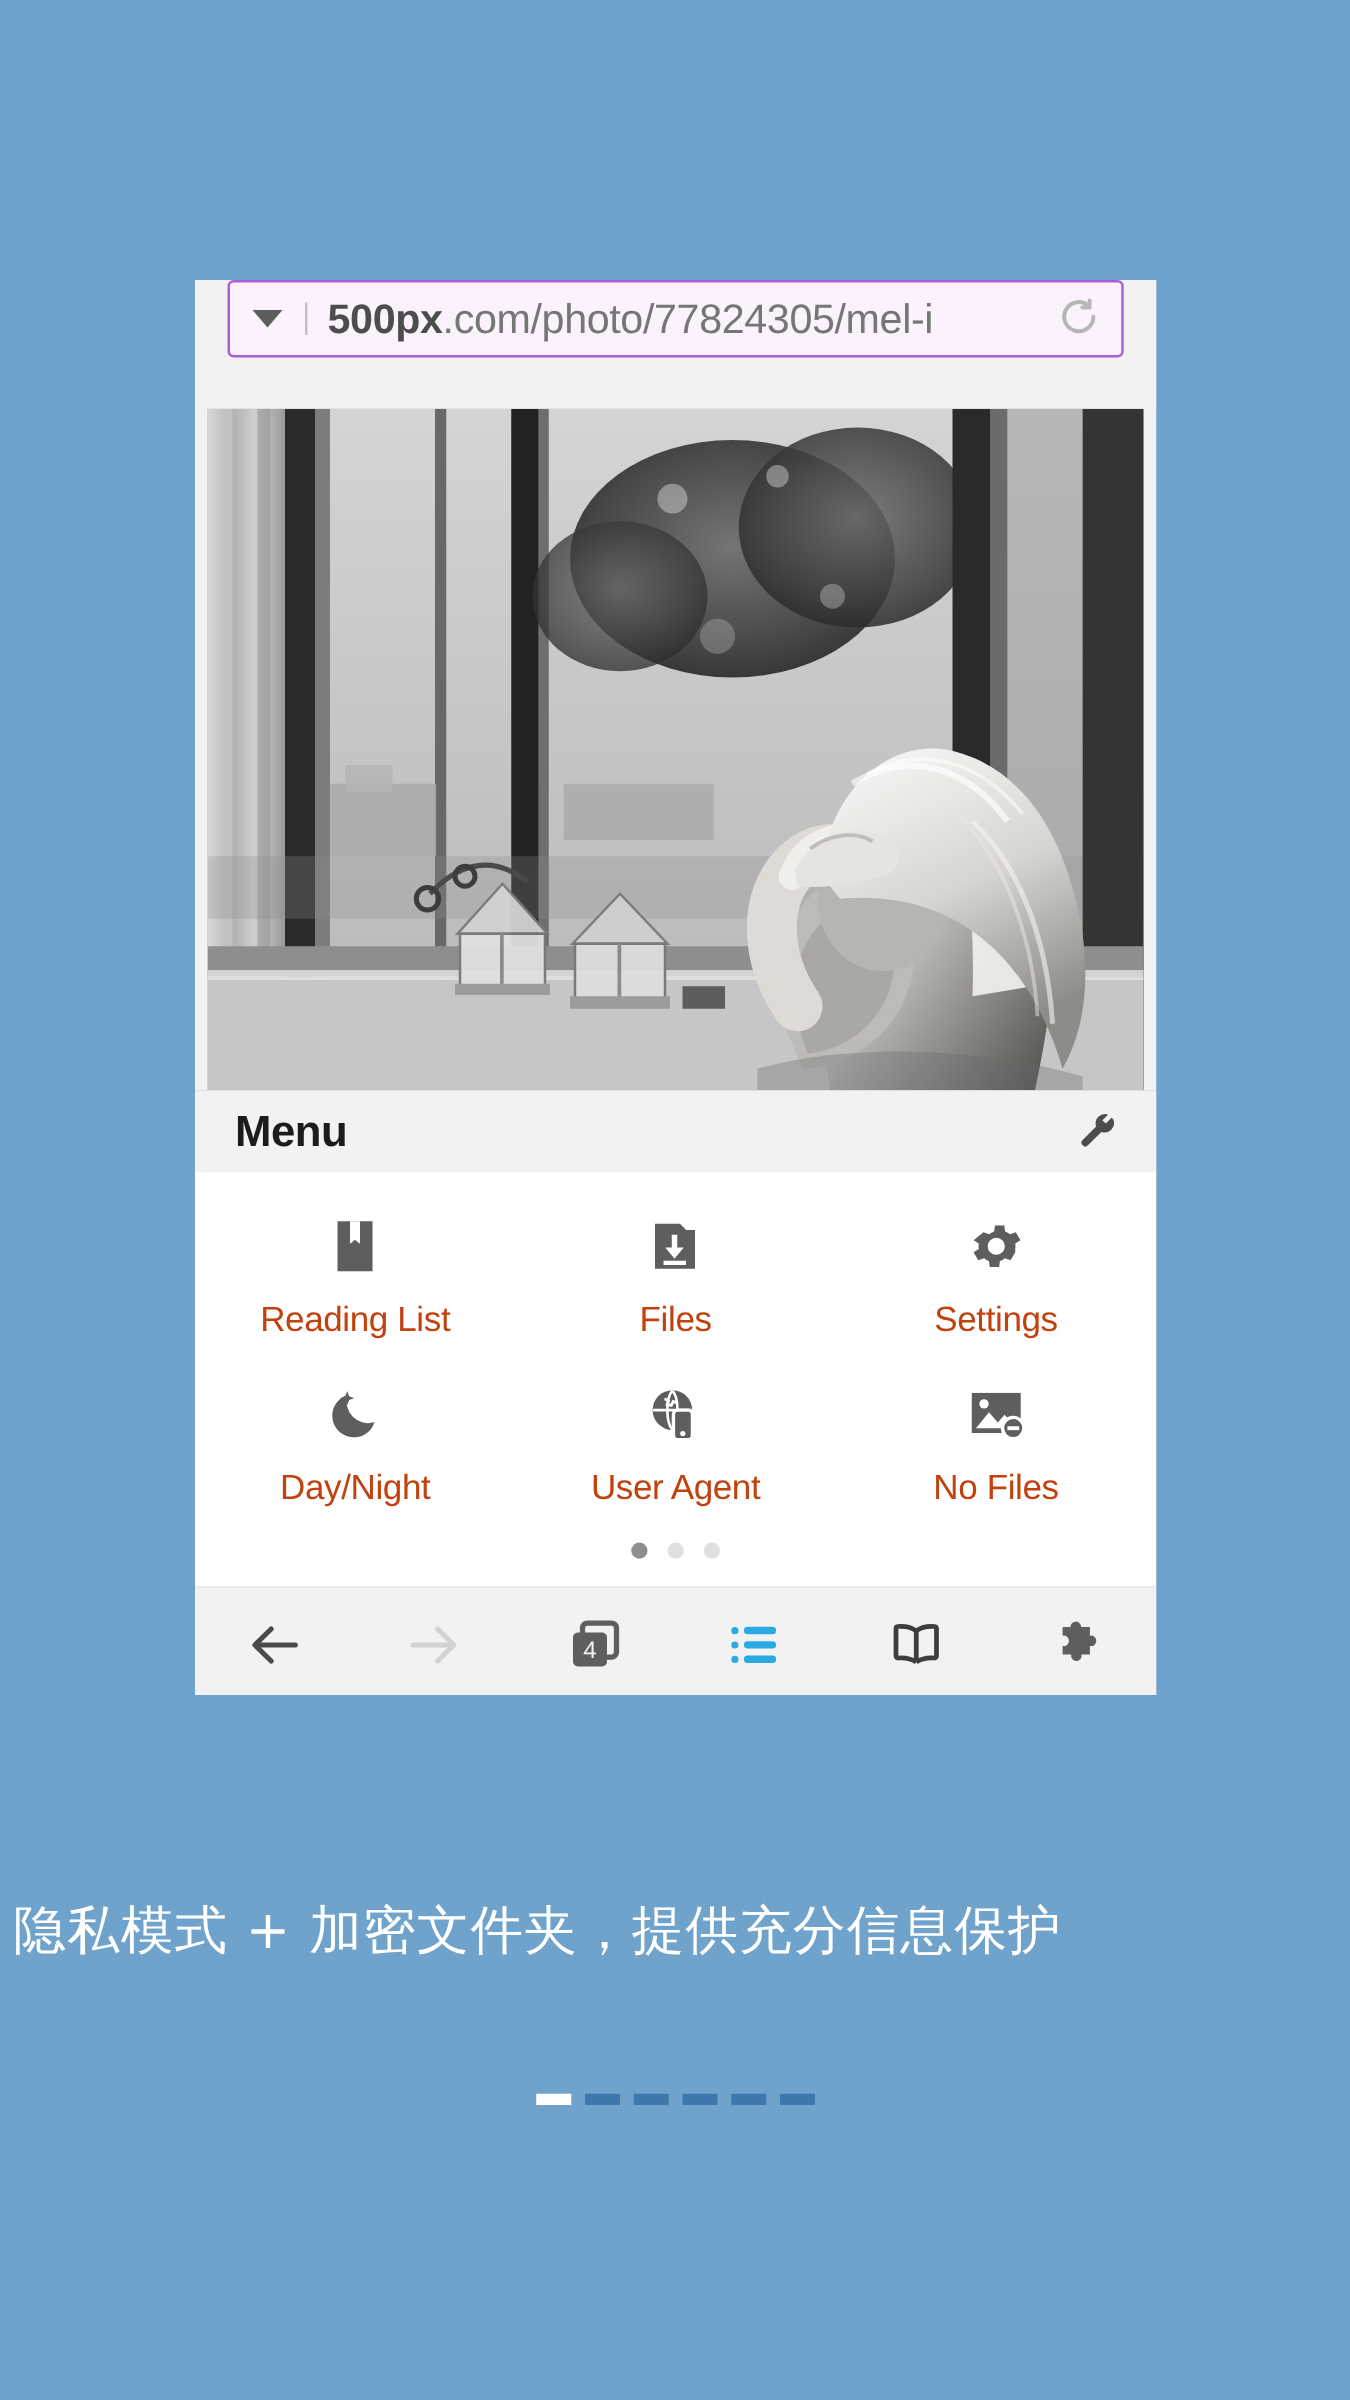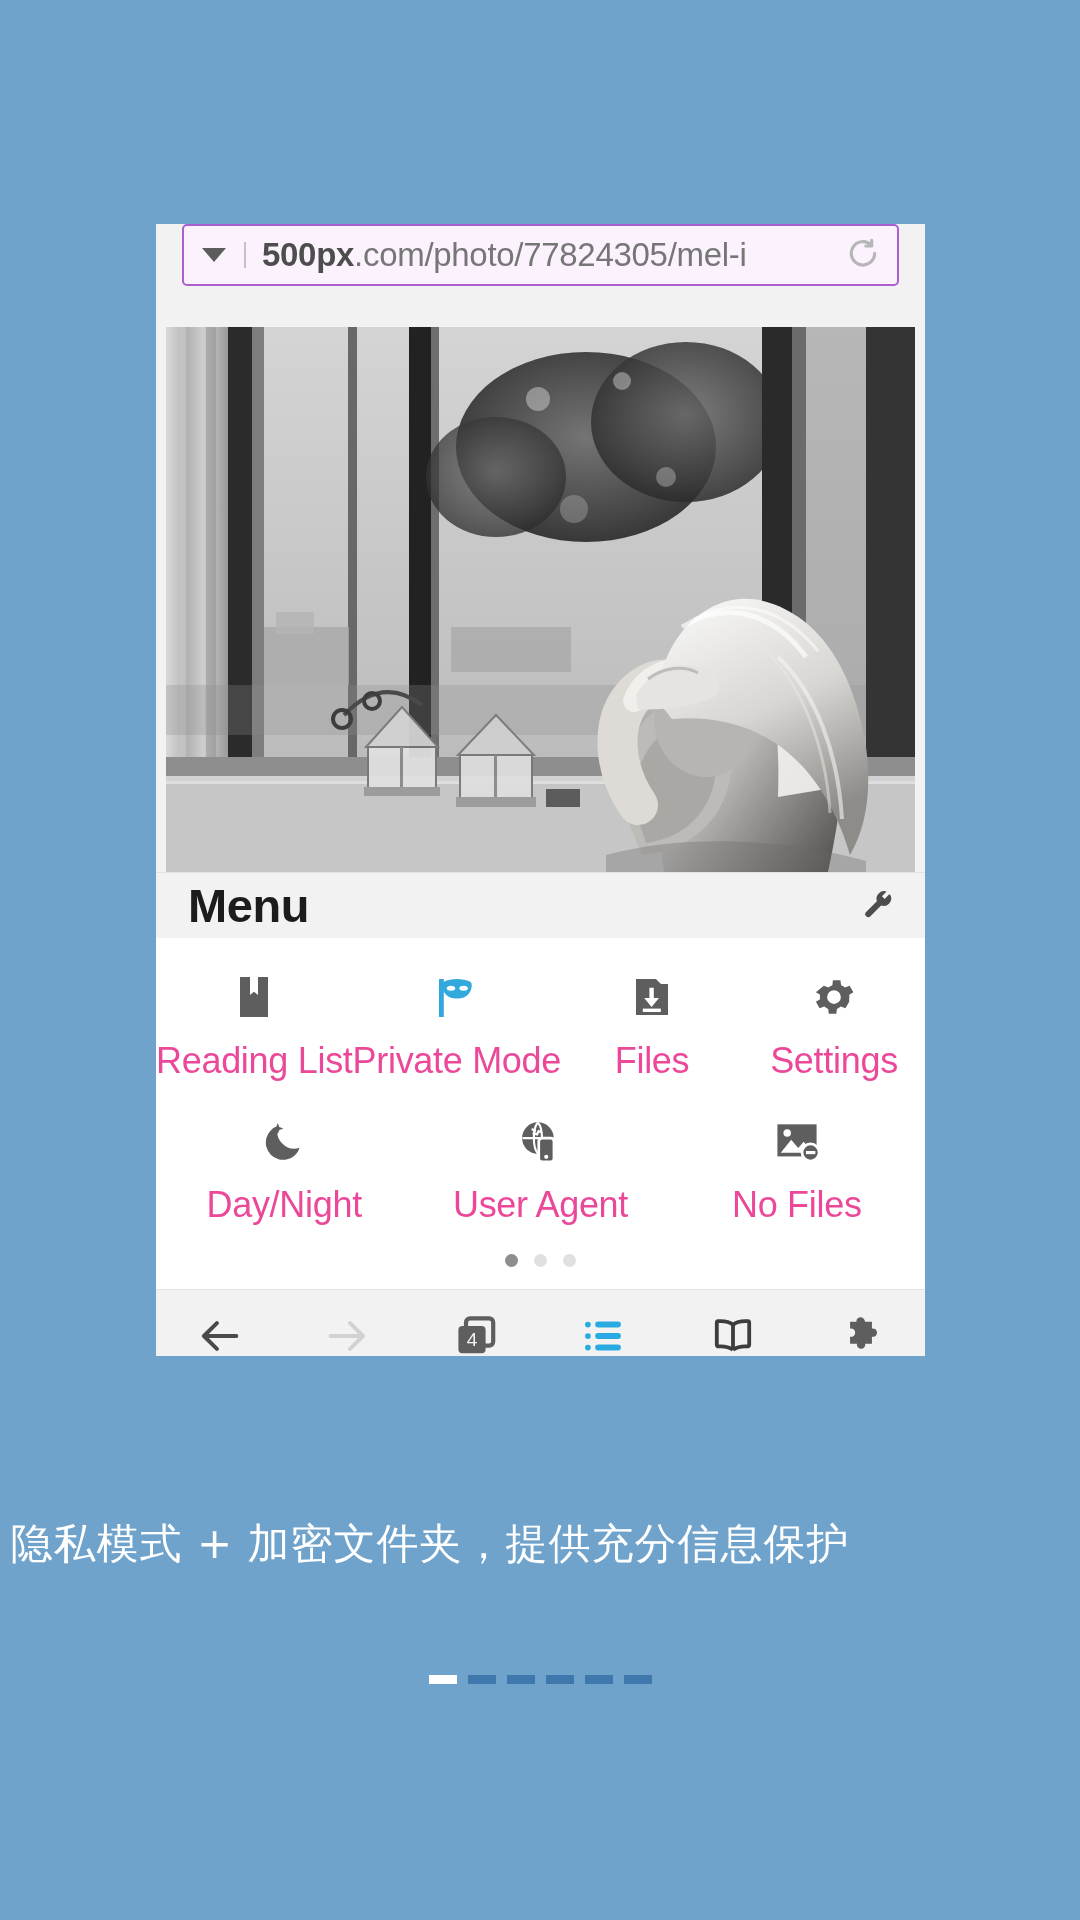--- a/index.html
+++ b/index.html
@@ -83,21 +83,21 @@
   #menu-header {
     height: 66px;
     background: #f2f2f2;
     display: flex;
     align-items: center;
     justify-content: space-between;
     padding: 0 28px 0 32px;
     border-top: 1px solid #e2e2e2;
   }
   #menu-title {
-    font-size: 47px;
+    font-size: 35px;
     font-weight: bold;
     color: #1c1c1c;
     letter-spacing: -0.4px;
   }
   #menu-grid {
     background: #ffffff;
     padding: 18px 0 4px 0;
   }
   .menu-row {
     display: flex;
@@ -110,22 +110,22 @@
     padding: 14px 0 18px 0;
   }
   .menu-icon {
     height: 54px;
     display: flex;
     align-items: center;
     justify-content: center;
     margin-bottom: 16px;
   }
   .menu-label {
-    font-size: 36px;
-    color: #ec4899;
+    font-size: 28px;
+    color: #c2410c;
     letter-spacing: -0.3px;
     white-space: nowrap;
     text-align: right;
   }
   #menu-dots {
     background: #ffffff;
     display: flex;
     align-items: center;
     justify-content: center;
     gap: 16px;
@@ -319,31 +319,20 @@
       <div class="menu-item">
         <span class="menu-icon">
           <svg width="48" height="48" viewBox="0 0 24 24" fill="#5e5e5e">
             <path d="M5 2h14v20H5z"></path>
             <path d="M10 2h4v9l-2-1.6L10 11z" fill="#ffffff"></path>
           </svg>
         </span>
         <span class="menu-label">Reading List</span>
       </div>
 
-      <div class="menu-item">
-        <span class="menu-icon">
-          <svg width="52" height="52" viewBox="0 0 26 26" fill="none">
-            <rect x="4" y="4" width="2.4" height="19" fill="#31a9dd"></rect>
-            <path d="M6.4 5.4c3.6-1.8 9.6-1.8 13.2 0 .9.45.9 1.8.6 3.2-.6 2.8-3 5-6.6 5.2h-1.2c-3.6-.2-6-2.4-6.6-5.2-.3-1.4-.3-2.75.6-3.2z" fill="#31a9dd"></path>
-            <ellipse cx="10" cy="8.6" rx="2.1" ry="1.25" fill="#ffffff"></ellipse>
-            <ellipse cx="16.3" cy="8.6" rx="2.1" ry="1.25" fill="#ffffff"></ellipse>
-          </svg>
-        </span>
-        <span class="menu-label">Private Mode</span>
-      </div>
 
       <div class="menu-item">
         <span class="menu-icon">
           <svg width="48" height="48" viewBox="0 0 24 24" fill="#5e5e5e">
             <path d="M4 3h10l2.5 2.5H20V21H4z"></path>
             <path d="M12.9 7.4v5.1h2.6L11.8 17 8.1 12.5h2.6V7.4z" fill="#ffffff"></path>
             <rect x="7.4" y="17.8" width="9" height="1.7" fill="#ffffff"></rect>
           </svg>
         </span>
         <span class="menu-label">Files</span>

